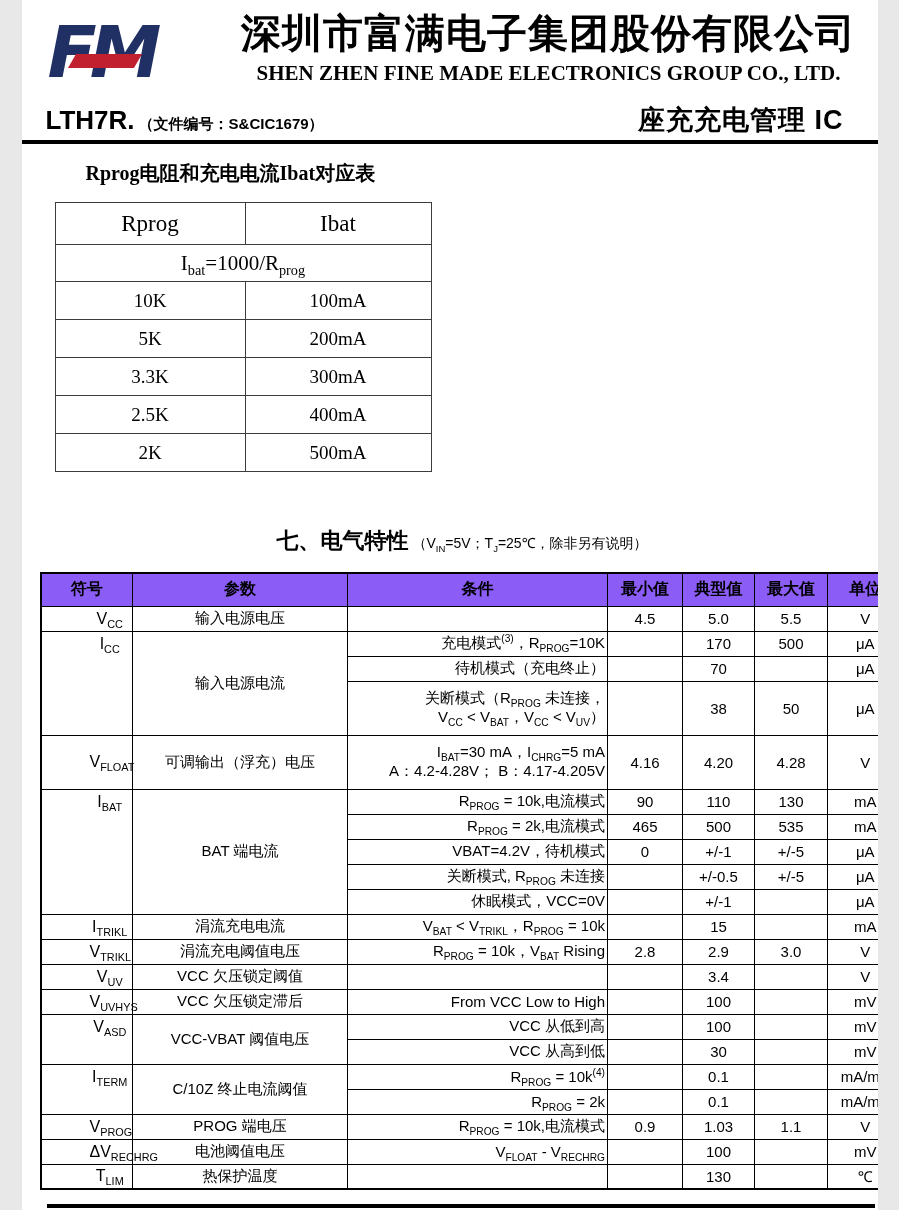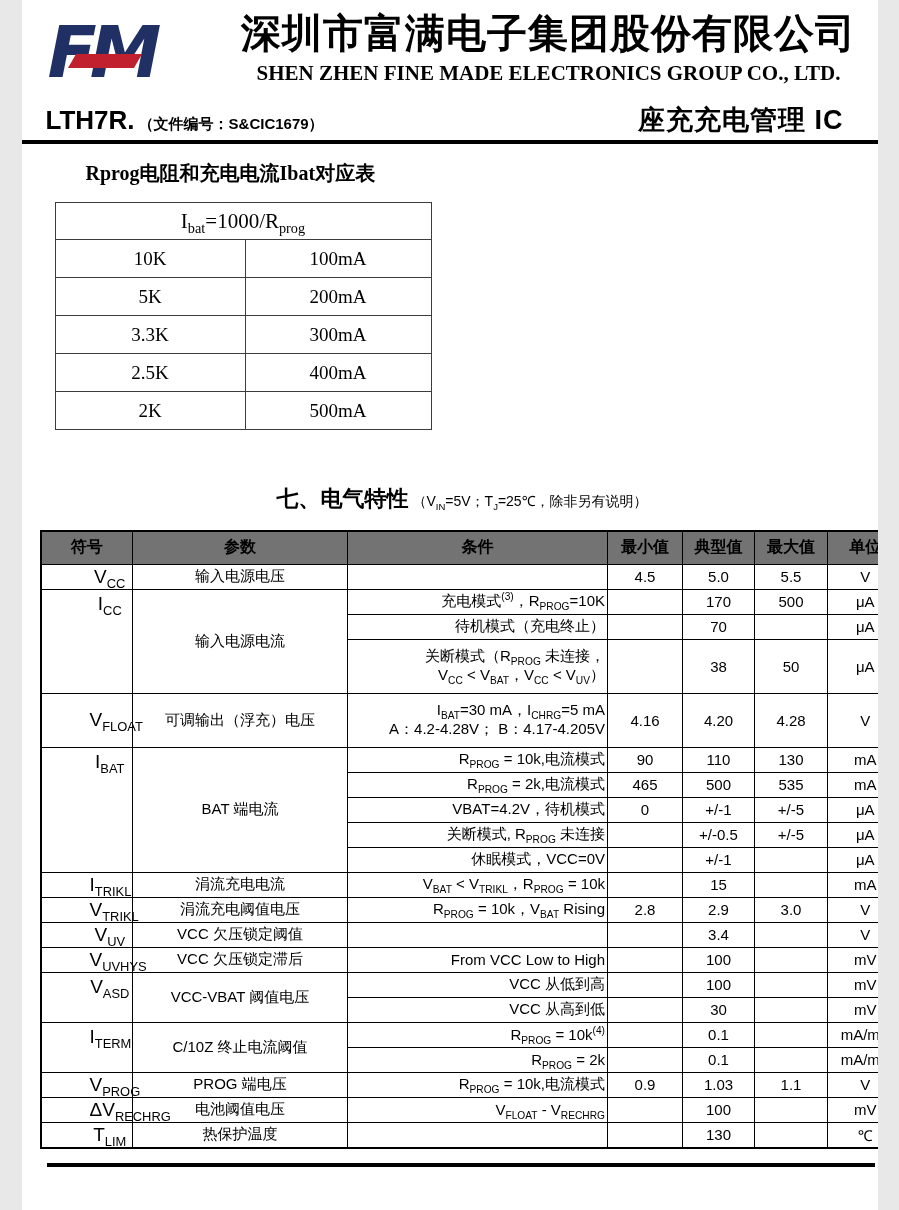--- a/index.html
+++ b/index.html
@@ -56,28 +56,28 @@
   .section-head { margin:54px 0 0 25px; white-space:nowrap;text-align:center; }
   .section-title { font-size:22px; font-weight:bold; }
   .section-cond { font-size:14px; font-weight:normal; margin-left:4px; }
 
   
   table.etable {
     border-collapse:collapse; margin:16px 0 0 18px; width:863px;
     table-layout:fixed; border:2px solid #000;
   }
   table.etable th {
-    border:1px solid #000; background:#737373; height:33px;
+    border:1px solid #000; background:#8b5cf6; height:33px;
     font-size:16px; font-weight:bold;
   }
   table.etable td {
     border:1px solid #000; height:25px; font-size:15px;
     text-align:center; vertical-align:middle; padding:1px 2px;
   }
-  table.etable td.sym  { font-size:19px;padding-left:48px; }
+  table.etable td.sym  { font-size:16px;padding-left:48px; }
   table.etable td.cond { text-align:right; padding-left:24px; }
   table.etable tr.h2 td { height:54px; }
   table.etable td.vtop { vertical-align:top; padding-top:3px; }
 
   .rule-bottom { height:4px; background:#000; width:828px; margin:14px 0 0 25px; }
 </style>
 </head>
 <body>
 
 <div class="page">
@@ -102,20 +102,24 @@
   <div class="rule-thick"></div>
 
   <div class="rprog-title">Rprog电阻和充电电流Ibat对应表</div>
 
   <table class="rprog">
     <colgroup>
         <col style="width:190px">
         <col style="width:186px">
       </colgroup>
     <tbody>
+        <tr class="rp-head">
+      <td>Rprog</td>
+      <td>Ibat</td>
+    </tr>
     <tr class="rp-formula">
       <td colspan="2">I<sub>bat</sub>=1000/R<sub>prog</sub></td>
     </tr>
     <tr>
       <td>10K</td>
       <td>100mA</td>
     </tr>
     <tr>
       <td>5K</td>
       <td>200mA</td>

